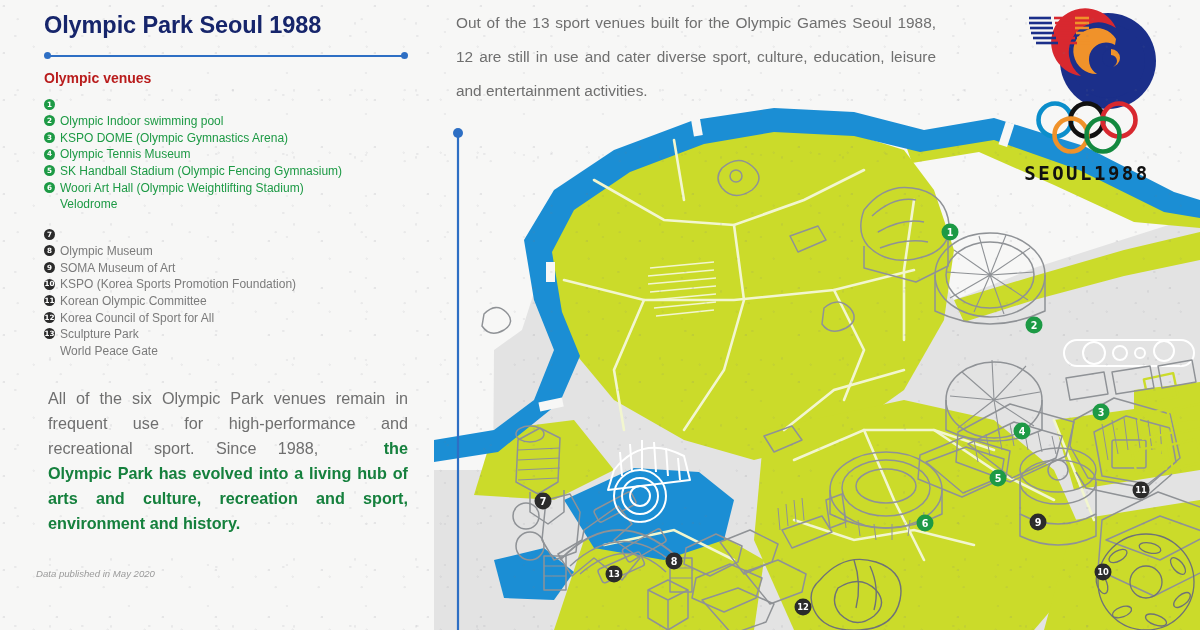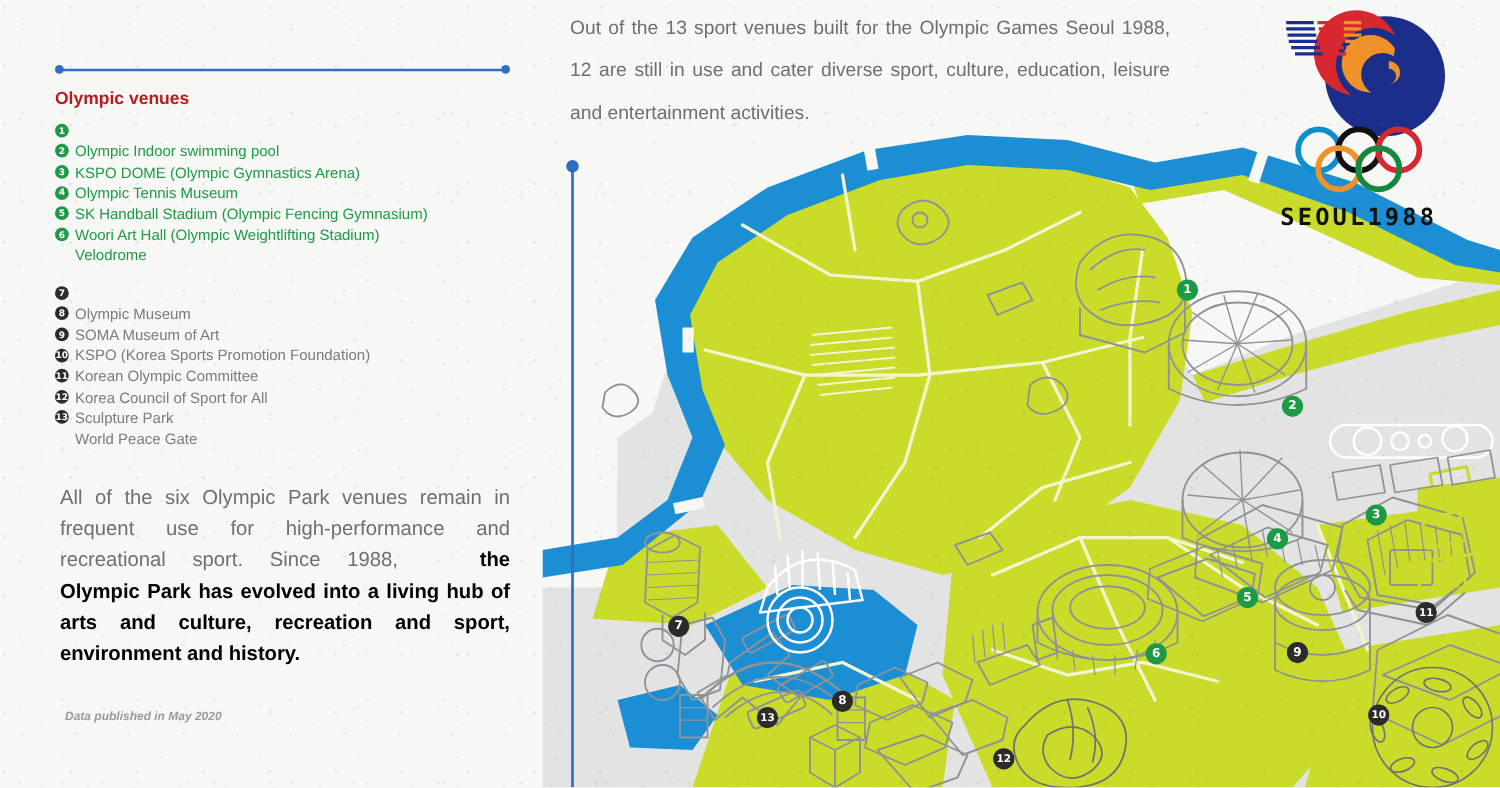--- a/index.html
+++ b/index.html
@@ -50,24 +50,24 @@
   .badge.green{background:#1d9a45;}
   .badge.dark{background:#2b2b2b;}
   .li-label{margin-left:5px;font-size:12px;margin-top:34px;}
   .li.green .li-label{color:#1d9a45;}
   .li.dark .li-label{color:#7b7b7b;text-align:right;}
 
   .body-para{
     position:absolute;left:48px;top:386px;width:360px;
     font-size:16.2px;line-height:25px;color:#6f6f6f;text-align:justify;
   }
-  .body-para .hl{color:#000000;font-weight:bold;margin-left:44px;}
+  .body-para .hl{color:#15803d;font-weight:bold;margin-left:44px;}
   .footnote{
-    position:absolute;left:52px;top:568px;
-    font-size:9.6px;font-style:italic;color:#9a9a9a;font-weight:bold;
+    position:absolute;left:36px;top:568px;
+    font-size:9.6px;font-style:italic;color:#9a9a9a;
   }
 
   
   .map{position:absolute;left:434px;top:0;width:766px;height:630px;z-index:3;}
   .map svg{display:block;}
 
   
   .marker{
     position:absolute;width:17px;height:17px;border-radius:50%;
     display:flex;align-items:center;justify-content:center;
@@ -83,20 +83,21 @@
   .intro{
     position:absolute;left:456px;top:6px;width:480px;
     font-size:15.4px;line-height:34px;color:#6f6f6f;text-align:justify;z-index:25;
   }
 </style>
 </head>
 <body>
 
 <div class="left">
 
+  <div class="title">Olympic Park Seoul 1988</div>
 
   <div class="rule-wrap">
     <div class="rule-dot l"></div>
     <div class="rule-line"></div>
     <div class="rule-dot r"></div>
   </div>
 
   <div class="subhead">Olympic venues</div>
 
   <div class="venues">

